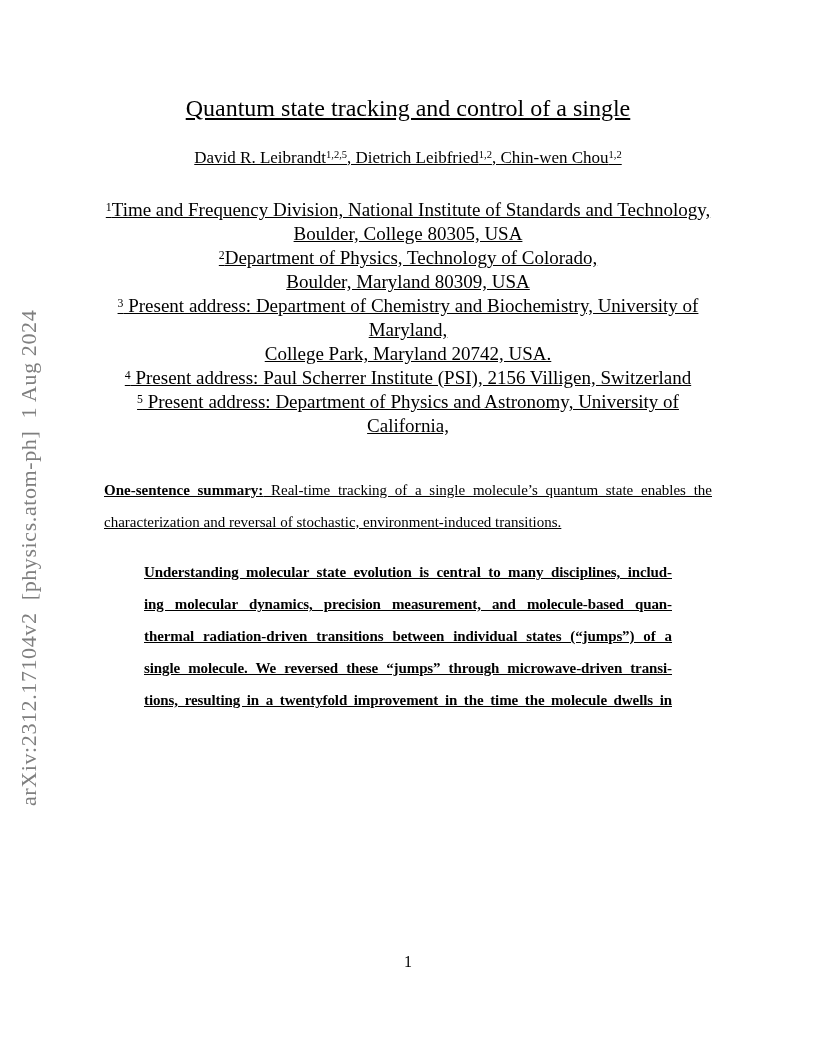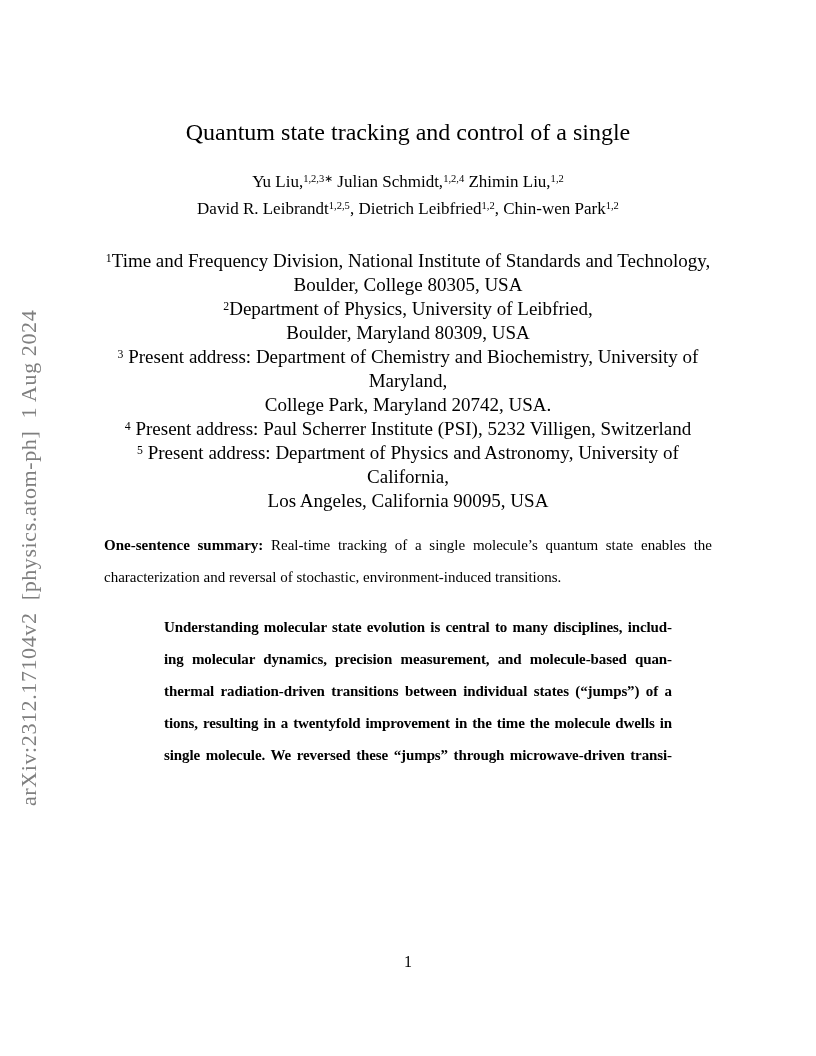--- a/index.html
+++ b/index.html
@@ -22,21 +22,22 @@
     white-space: nowrap;
     font-size: 22px;
     letter-spacing: 0.6px;
     color: #7f7f7f;
   }
   .content {
     position: absolute;
     left: 104px;
     top: 0;
     width: 608px;
-    padding-top: 116px;
+    padding-top: 92px;
+    text-decoration: underline;
   }
   .title {
     margin: 0;
     font-size: 24px;
     font-weight: 400;
     text-align: center;
     line-height: 33px;
   }
   .authors {
     margin-top: 19px;
@@ -51,31 +52,31 @@
     position: relative;
     top: -0.45em;
   }
   .affils {
     margin-top: 27px;
     text-align: center;
     font-size: 19px;
     line-height: 24px;
   }
   .summary {
-    margin-top: 16px;
+    margin-top: 36px;
     font-size: 15px;
     line-height: 32px;
   }
   .summary b { font-weight: 700; }
   .jline {
     text-align: justify;
     text-align-last: justify;
   }
   .abstract {
-    margin: 18px 40px 0 60px;
+    margin: 18px 40px 0 40px;
     font-size: 15px;
     font-weight: 700;
     line-height: 32px;
     letter-spacing: -0.1px;
   }
   .page-number {
     position: absolute;
     left: 0;
     top: 953px;
     width: 100%;
@@ -88,46 +89,44 @@
 
 <div class="page">
 
   <div class="watermark">arXiv:2312.17104v2&nbsp; [physics.atom-ph]&nbsp; 1 Aug 2024</div>
 
   <div class="content">
 
     <h1 class="title"><span>Quantum state tracking and control of a single</span><br></h1>
 
     <div class="authors">
-      <div><span>Yu Liu,</span><sup>1,2,3∗</sup><span> Julian Schmidt,</span><sup>1,2,4</sup><span> Zhimin Liu,</span><sup>1,2</sup></div>
-      <div><span>David R. Leibrandt</span><sup>1,2,5</sup><span>, Dietrich Leibfried</span><sup>1,2</sup><span>, Chin-wen Park</span><sup>1,2</sup></div>
+      <div><span>David R. Leibrandt</span><sup>1,2,5</sup><span>, Dietrich Leibfried</span><sup>1,2</sup><span>, Chin-wen Chou</span><sup>1,2</sup></div>
     </div>
 
     <div class="affils">
       <div><sup>1</sup><span>Time and Frequency Division, National Institute of Standards and Technology,</span></div>
       <div><span>Boulder, College 80305, USA</span></div>
-      <div><sup>2</sup><span>Department of Physics, University of Leibfried,</span></div>
+      <div><sup>2</sup><span>Department of Physics, Technology of Colorado,</span></div>
       <div><span>Boulder, Maryland 80309, USA</span></div>
       <div><sup>3</sup><span> Present address: Department of Chemistry and Biochemistry, University of Maryland,</span></div>
       <div><span>College Park, Maryland 20742, USA.</span></div>
-      <div><sup>4</sup><span> Present address: Paul Scherrer Institute (PSI), 5232 Villigen, Switzerland</span></div>
+      <div><sup>4</sup><span> Present address: Paul Scherrer Institute (PSI), 2156 Villigen, Switzerland</span></div>
       <div><sup>5</sup><span> Present address: Department of Physics and Astronomy, University of California,</span></div>
-      <div><span>Los Angeles, California 90095, USA</span></div>
     </div>
 
     <div class="summary">
       <div class="jline"><b>One-sentence summary:</b><span> Real-time tracking of a single molecule’s quantum state enables the</span></div>
       <div>characterization and reversal of stochastic, environment-induced transitions.</div>
     </div>
 
     <div class="abstract">
       <div class="jline">Understanding molecular state evolution is central to many disciplines, includ-</div>
       <div class="jline">ing molecular dynamics, precision measurement, and molecule-based quan-</div>
       <div class="jline">thermal radiation-driven transitions between individual states (“jumps”) of a</div>
+      <div class="jline">single molecule. We reversed these “jumps” through microwave-driven transi-</div>
       <div class="jline">tions, resulting in a twentyfold improvement in the time the molecule dwells in</div>
-      <div class="jline">single molecule. We reversed these “jumps” through microwave-driven transi-</div>
     </div>
 
   </div>
 
   <div class="page-number">1</div>
 
 </div>
 
 </body></html>

